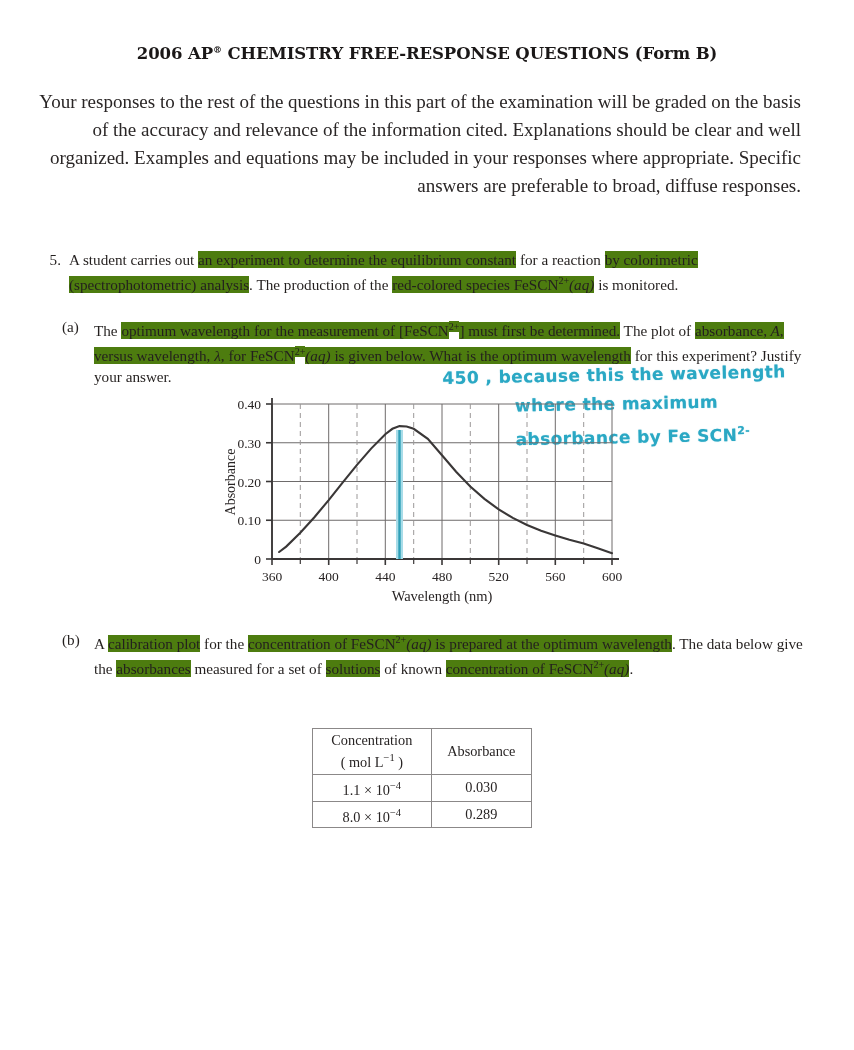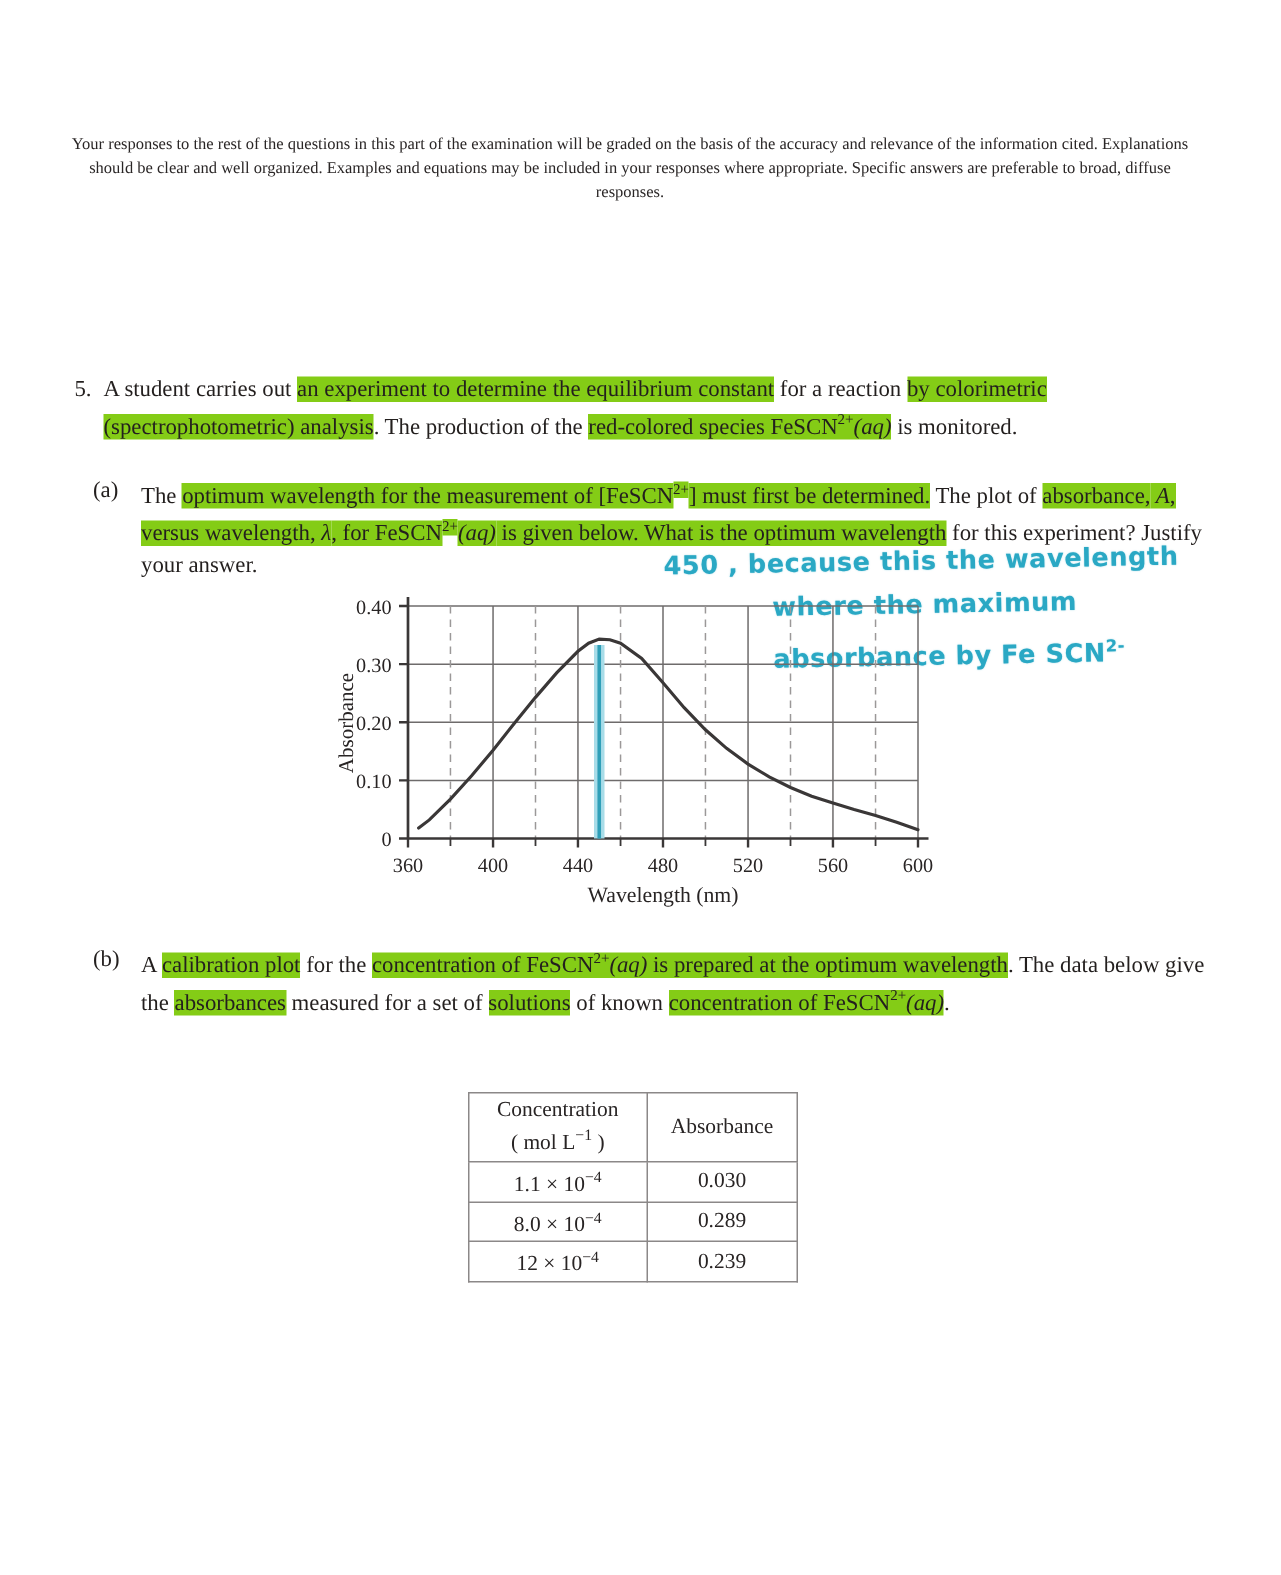--- a/index.html
+++ b/index.html
@@ -35,23 +35,23 @@
     color: #1a1717;
   }
   .doc-title sup {
     font-size: 9px;
     vertical-align: super;
   }
 
   
   .para {
     position: absolute;
-    font-size: 11px;
-    line-height: 16px;
-    text-align: center;
+    font-size: 19px;
+    line-height: 28px;
+    text-align: right;
     color: #2a2626;
   }
   #intro-para {
     top: 88px;
     left: 39px;
     width: 762px;
   }
   #answer-para {
     top: 159px;
     left: 39px;
@@ -106,21 +106,21 @@
     left: 0;
     top: 0;
     width: 26px;
     text-align: left;
   }
   #qb .q-body {
     margin-left: 32px;
   }
 
   .hl {
-    background: #84cc16;
+    background: #4d7c0f;
   }
   .ital { font-style: italic; margin-top: 36px; }
   sup.chg { font-size: 10px; vertical-align: super; }
 
   
   #handwriting {
     position: absolute;
     top: 360px;
     left: 443px;
     width: 410px;
@@ -184,20 +184,23 @@
   table.data-table td.conc-cell {
     text-align: center;
   }
   .exp { font-size: 10.5px; vertical-align: super; }
 </style>
 </head>
 <body>
 
 <div class="page">
 
+  <div class="doc-title">
+    <span>2006 AP</span><sup>®</sup><span> CHEMISTRY FREE-RESPONSE QUESTIONS (Form B)</span>
+  </div>
 
   <div class="para" id="intro-para">Your responses to the rest of the questions in this part of the examination will be graded on the basis of the accuracy and relevance of the information cited. Explanations should be clear and well organized. Examples and equations may be included in your responses where appropriate. Specific answers are preferable to broad, diffuse responses.</div>
 
 
   <div class="q-block" id="q5">
     <span class="q-num">5.</span>
     <div class="q-body"><span>A student carries out </span><span class="hl">an experiment to determine the equilibrium constant</span><span> for a reaction </span><span class="hl">by colorimetric (spectrophotometric) analysis</span><span>. The production of the </span><span class="hl"><span>red-colored species  FeSCN</span><sup class="chg">2+</sup><span class="ital">(aq)</span></span><span>  is monitored.</span></div>
   </div>
 
   <div class="q-block" id="qa">
@@ -342,21 +345,17 @@
       <tbody id="data-table-body">
 
       <tr>
             <td class="conc-cell col-conc"><span>1.1 × 10</span><sup class="exp">−4</sup></td>
             <td class="col-abs">0.030</td>
           </tr>
           <tr>
             <td class="conc-cell col-conc"><span>8.0 × 10</span><sup class="exp">−4</sup></td>
             <td class="col-abs">0.289</td>
           </tr>
-          <tr>
-            <td class="conc-cell col-conc"><span>12 × 10</span><sup class="exp">−4</sup></td>
-            <td class="col-abs">0.239</td>
-          </tr>
         </tbody>
     </table>
   </div>
 
 </div>
 
 </body></html>

